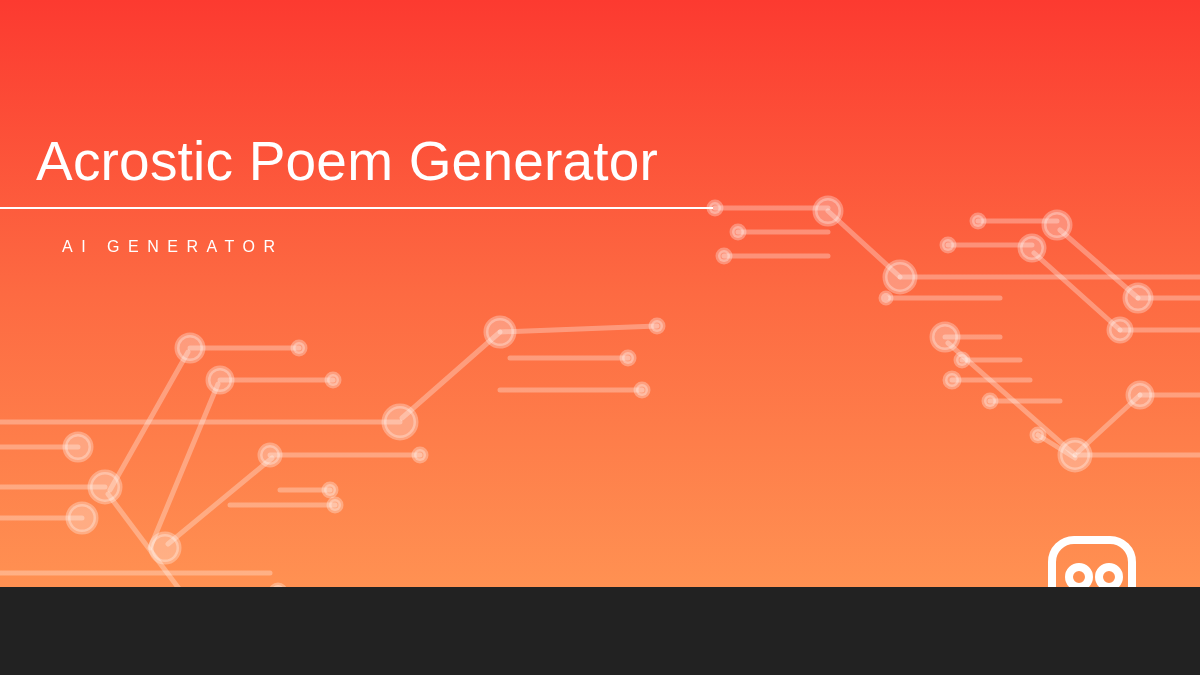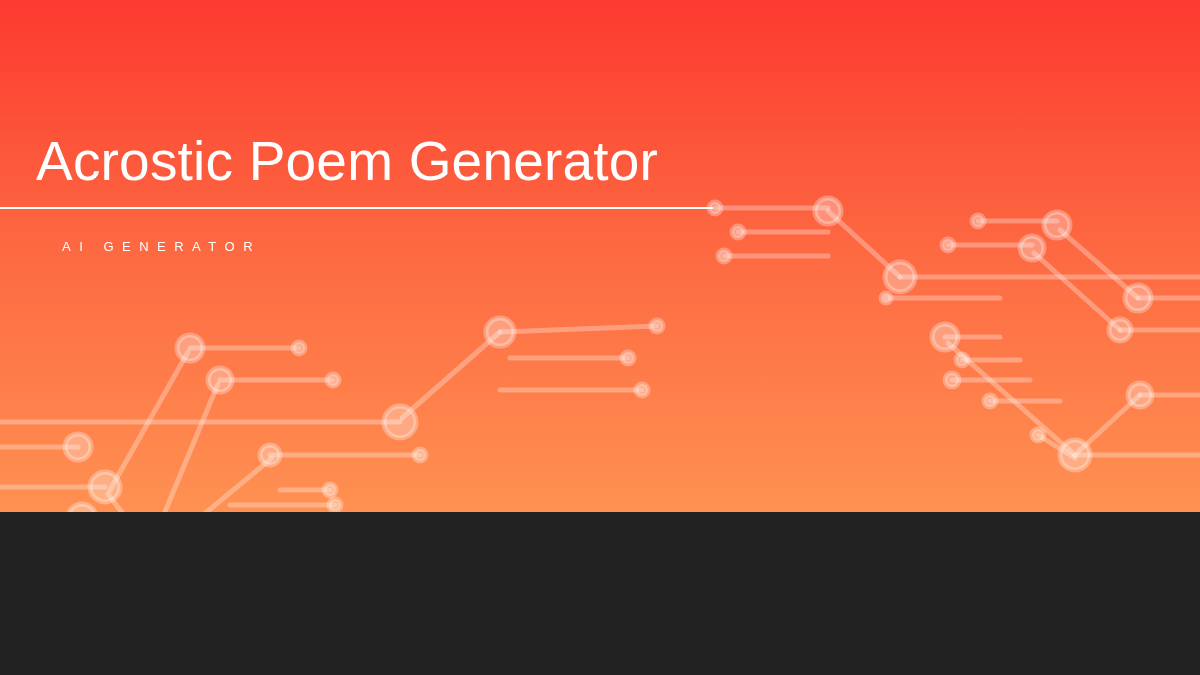--- a/index.html
+++ b/index.html
@@ -4,21 +4,21 @@
 <title>Acrostic Poem Generator</title>
 <style>
   html, body {
     margin: 0;
     padding: 0;
     background: #222;
   }
   #stage {
     position: relative;
     width: 1200px;
-    height: 512px;
+    height: 587px;
     overflow: hidden;
     font-family: "Liberation Sans", sans-serif;
     background: linear-gradient(180deg,
         #FC3A30 0%,
         #FC4A34 18%,
         #FC5A3B 34%,
         #FD6A42 50%,
         #FE7A48 66%,
         #FF854C 82%,
         #FF9152 100%);
@@ -58,21 +58,21 @@
     height: 2px;
     width: 713px;
     background: #ffffff;
   }
   #subtitle {
     position: absolute;
     left: 62px;
     top: 232px;
     margin: 0;
     color: #ffffff;
-    font-size: 13px;
+    font-size: 16px;
     font-weight: 400;
     letter-spacing: 8.5px;
     line-height: 30px;
     white-space: nowrap;
     font-family: "Liberation Sans", sans-serif;
   }
   
   #robot-badge {
     position: absolute;
     left: 1042px;

